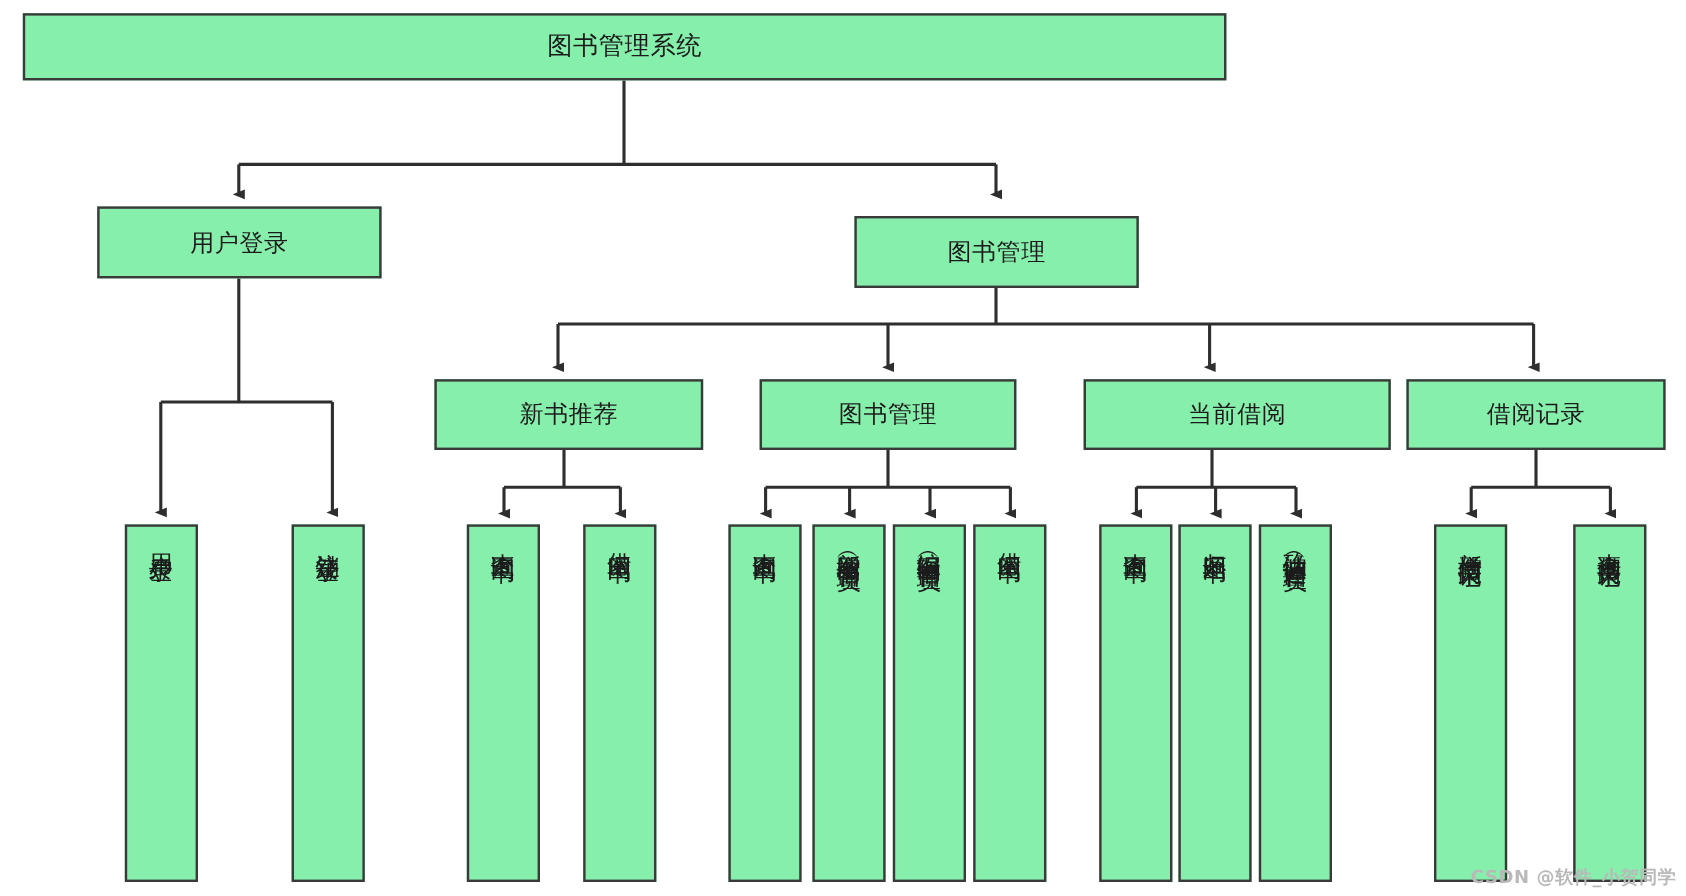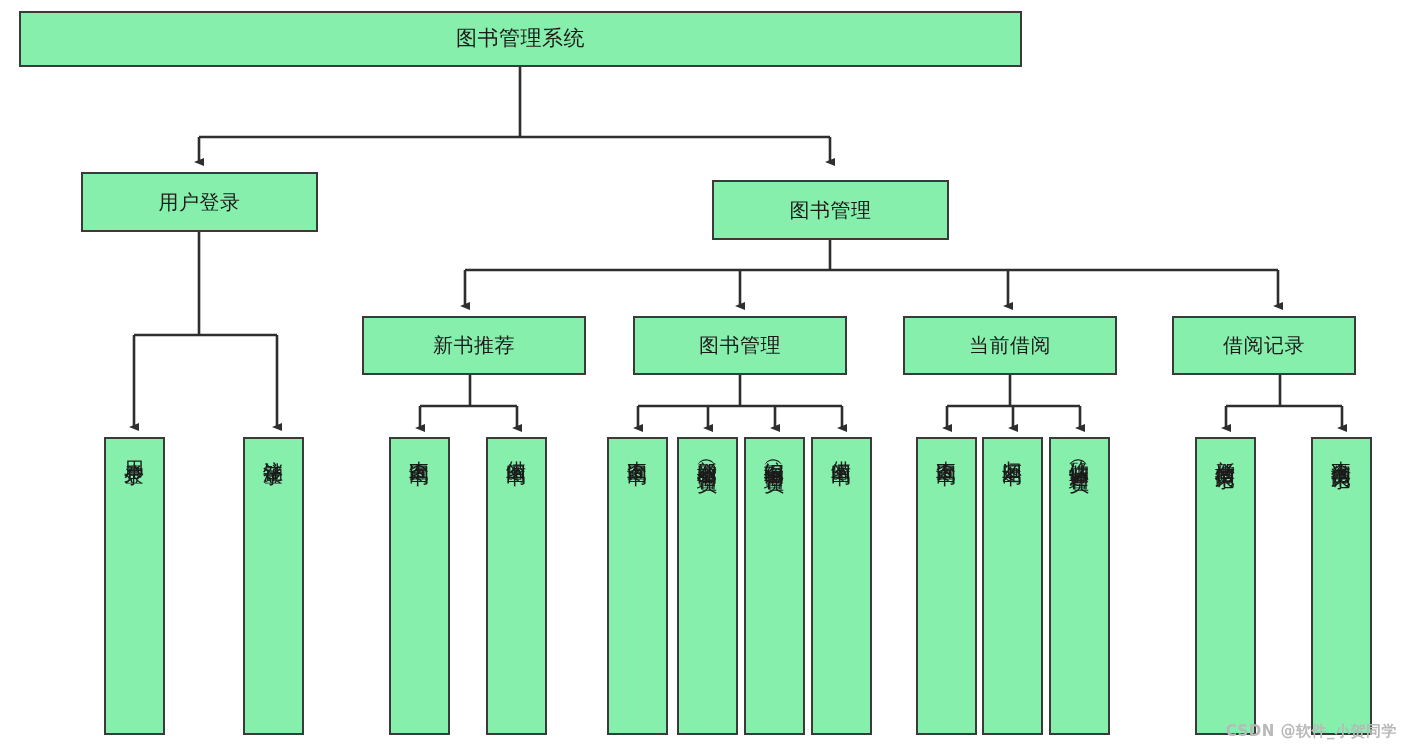--- a/index.html
+++ b/index.html
@@ -146,25 +146,25 @@
   </div>
 
   <div class="node level-h" style="left:362px; top:316px; width:224px; height:59px;">
     <span class="node-label">新书推荐</span>
   </div>
 
   <div class="node level-h" style="left:633px; top:316px; width:214px; height:59px;">
     <span class="node-label">图书管理</span>
   </div>
 
-  <div class="node level-h" style="left:903px; top:316px; width:214px; height:59px;">
+  <div class="node level-h" style="left:903px; top:316px; width:256px; height:59px;">
     <span class="node-label">当前借阅</span>
   </div>
 
-  <div class="node level-h" style="left:1172px; top:316px; width:184px; height:59px;">
+  <div class="node level-h" style="left:1172px; top:316px; width:216px; height:59px;">
     <span class="node-label">借阅记录</span>
   </div>
 
   <div class="node leaf" style="left:104px; top:437px; width:61px; height:298px;">
     <span class="node-label">用户登录</span>
   </div>
 
   <div class="node leaf" style="left:243px; top:437px; width:61px; height:298px;">
     <span class="node-label">注销登录</span>
   </div>

